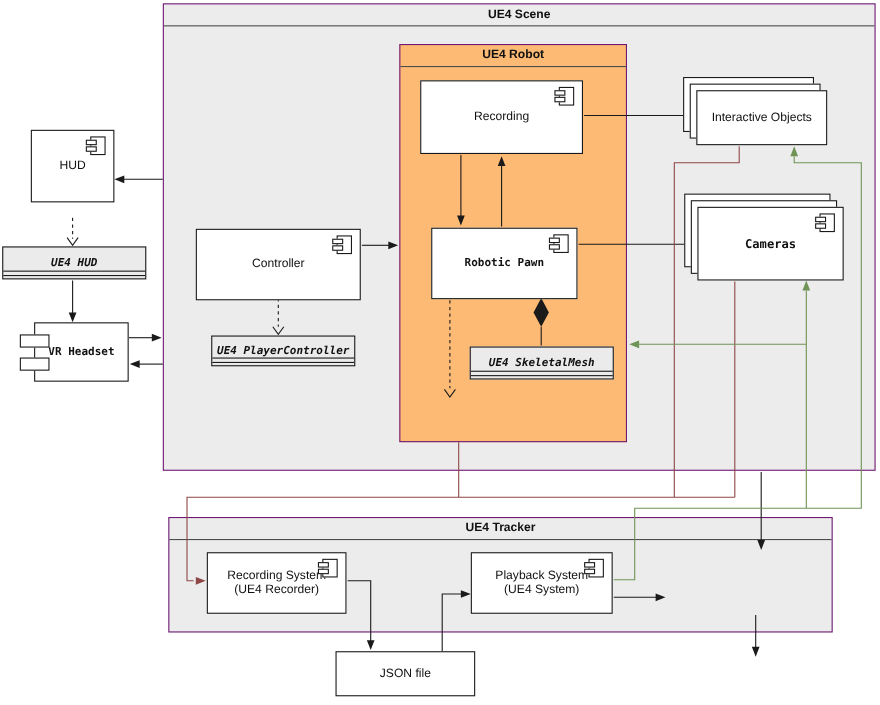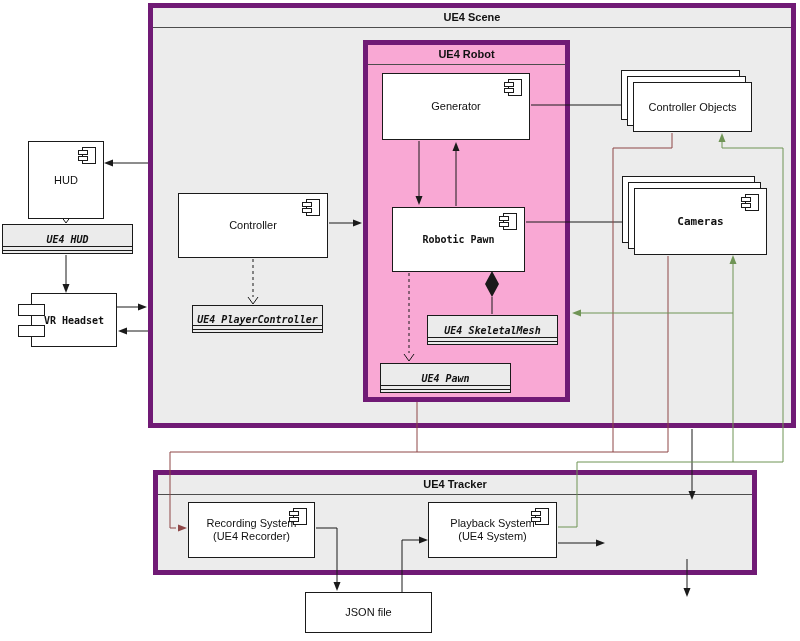--- a/index.html
+++ b/index.html
@@ -4,24 +4,24 @@
 <style>
   :root{
     --c-link:#1a1a1a;
     --c-record:#8e4747;
     --c-playback:#6f9455;
   }
   html,body{margin:0;padding:0;background:#fff;}
   .canvas{position:relative;width:800px;height:641px;background:#ffffff;
           font-family:"Liberation Sans",sans-serif;overflow:hidden;}
   
-  .container{position:absolute;background:#ececec;border:5px solid #701a75;box-sizing:border-box;}
+  .container{position:absolute;background:#ececec;border:1px solid #701a75;box-sizing:border-box;}
   .container .hdr{height:19px;line-height:19px;text-align:center;font-weight:bold;
                   font-size:11px;color:#111;border-bottom:1px solid #4d4d4d;}
-  .container.robot{background:#f9a8d4;}
+  .container.robot{background:#fdba74;}
   
   .wires{position:absolute;left:0;top:0;z-index:5;}
   .wires path,.wires line,.wires polyline{fill:none;stroke-width:1;}
   .lnk{stroke:var(--c-link);}
   .rec{stroke:var(--c-record);}
   .play{stroke:var(--c-playback);}
   .dash{stroke-dasharray:3 3;}
   .ah-lnk{fill:var(--c-link);stroke:none;}
   .ah-rec{fill:var(--c-record);stroke:none;}
   .ah-play{fill:var(--c-playback);stroke:none;}
@@ -108,67 +108,64 @@
 
     <path class="rec" d="M417,402 V452 M672,133 V148 H613 V452 M668,256 V452 M668,452 H170 V528 H176"></path>
     <polygon class="ah-rec" points="187,528 178,524.5 178,531.5"></polygon>
 
     <path class="play" d="M558,527 H577 V462 H783 V148 H722 V142 M733,462 V264 M733,313 H581"></path>
     <polygon class="ah-play" points="722,133 718.5,142 725.5,142"></polygon>
     <polygon class="ah-play" points="733,255 729.5,264 736.5,264"></polygon>
     <polygon class="ah-play" points="572,313 581,309.5 581,316.5"></polygon>
   </svg>
 
-  <div class="box" style="left:28px;top:141px;width:76px;height:78px;">
+  <div class="box" style="left:28px;top:118px;width:76px;height:66px;">
     <span class="comp-icon"></span>
     <span>HUD</span>
   </div>
 
   <div class="box ue4box mono ital" style="left:2px;top:224px;width:131px;height:30px;">
     <span>UE4 HUD</span>
   </div>
 
   <div class="box mono" style="left:31px;top:293px;width:86px;height:54px;">
     <span class="side-tab" style="top:10px;"></span>
     <span class="side-tab" style="top:31px;"></span>
     <span>VR Headset</span>
   </div>
 
-  <div class="box" style="left:178px;top:193px;width:150px;height:65px;">
+  <div class="box" style="left:178px;top:208px;width:150px;height:65px;">
     <span class="comp-icon"></span>
     <span>Controller</span>
   </div>
 
   <div class="box ue4box mono ital" style="left:192px;top:305px;width:131px;height:28px;">
     <span>UE4 PlayerController</span>
   </div>
 
   <div class="box" style="left:382px;top:73px;width:148px;height:67px;">
     <span class="comp-icon"></span>
-    <span>Generator</span>
+    <span>Recording</span>
   </div>
 
   <div class="box mono" style="left:392px;top:207px;width:133px;height:65px;">
     <span class="comp-icon"></span>
     <span>Robotic Pawn</span>
   </div>
 
   <div class="box ue4box mono ital" style="left:427px;top:315px;width:131px;height:30px;">
     <span>UE4 SkeletalMesh</span>
   </div>
 
-  <div class="box ue4box mono ital" style="left:380px;top:363px;width:131px;height:30px;">
-    <span>UE4 Pawn</span>
-  </div>
 
   <div class="stack" style="left:621px;top:70px;width:132px;height:63px;">
     <div class="sheet" style="left:0;top:0;width:119px;height:50px;"></div>
     <div class="sheet" style="left:6px;top:6px;width:119px;height:50px;"></div>
     <div class="sheet front" style="left:12px;top:12px;width:119px;height:50px;">
-      <span>Controller Objects</span>
+      <span>Interactive Objects</span>
     </div>
   </div>
 
   <div class="stack" style="left:622px;top:176px;width:146px;height:80px;">
     <div class="sheet" style="left:0;top:0;width:133px;height:67px;"></div>
     <div class="sheet" style="left:6px;top:6px;width:133px;height:67px;"></div>
     <div class="sheet front mono" style="left:12px;top:12px;width:133px;height:67px;position:absolute;">
       <span class="comp-icon"></span>
       <span>Cameras</span>
     </div>

